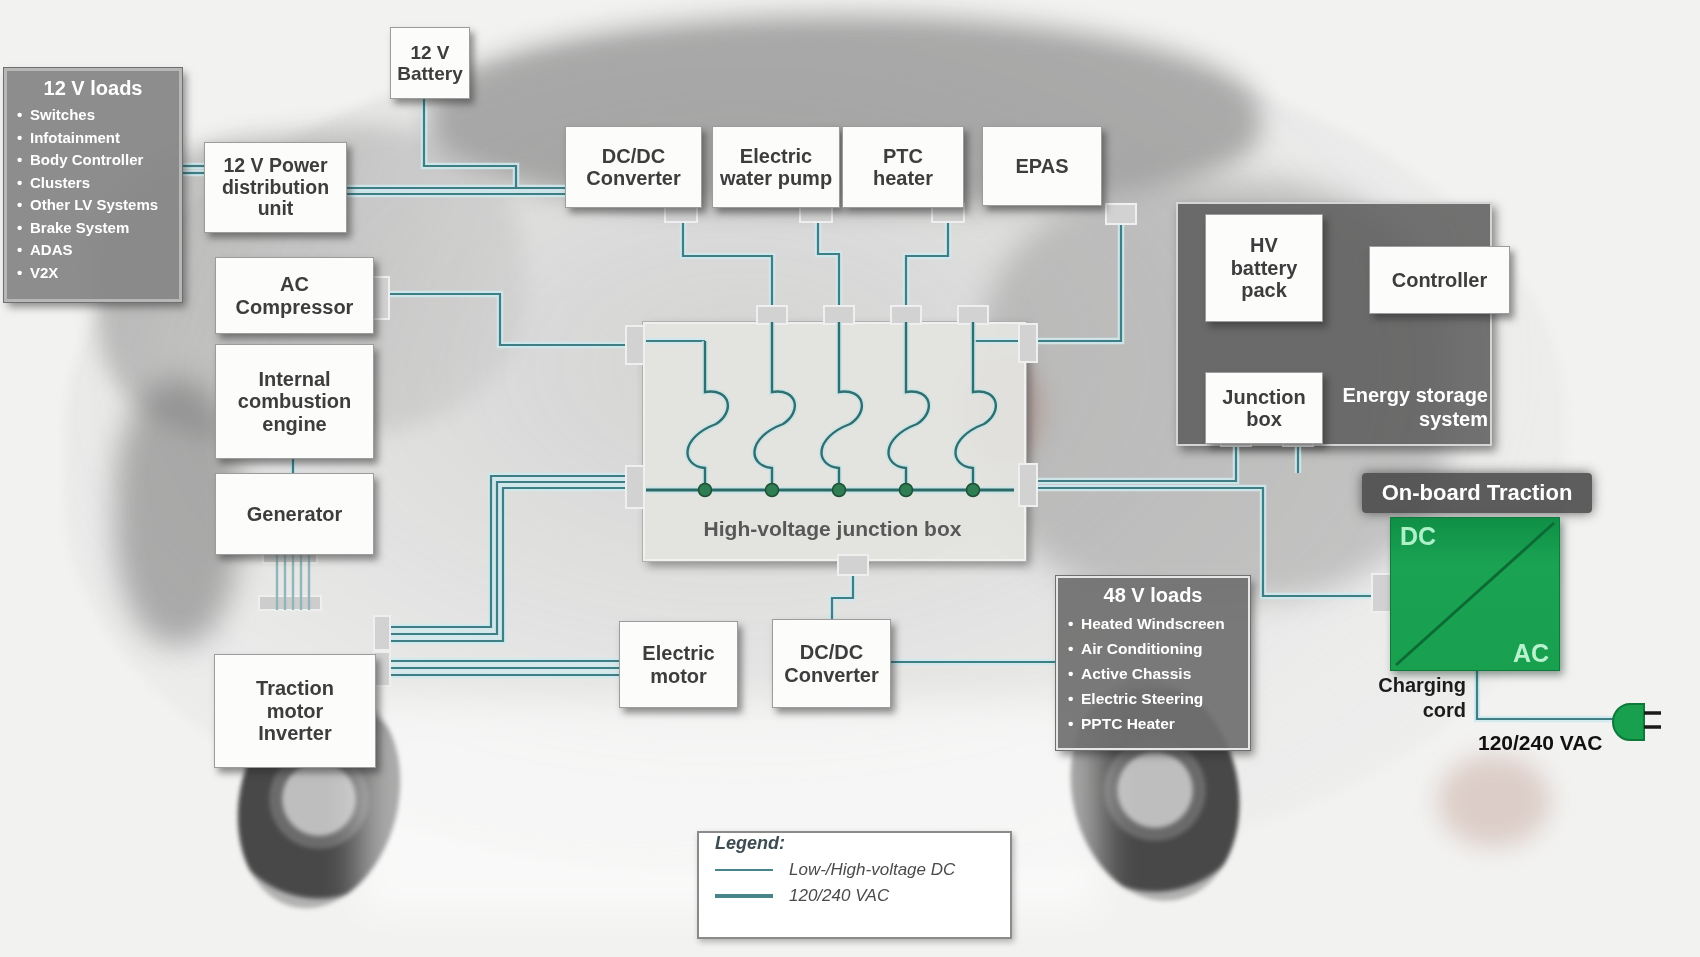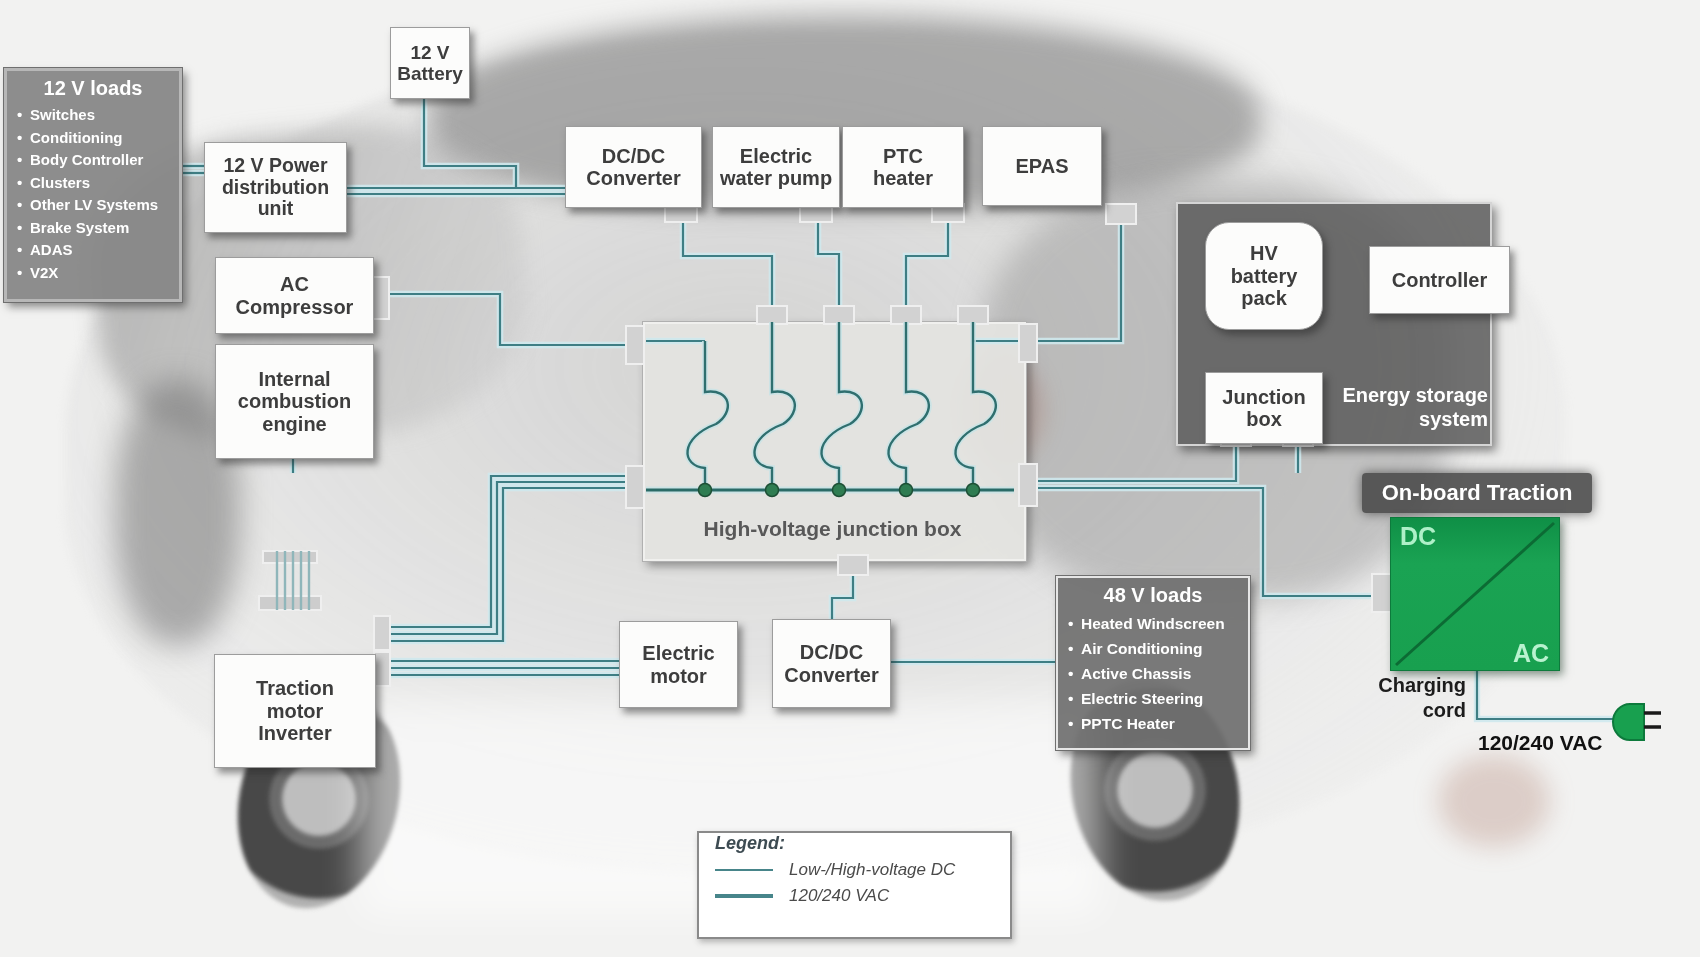--- a/index.html
+++ b/index.html
@@ -214,52 +214,53 @@
         <path d="M1644 713 H1661"></path>
           <path d="M1644 727 H1661"></path>
       </g>
     </g>
   </svg>
 
   <div class="grayp p12" style="left:4px;top:68px;width:172px;height:228px;">
     <div class="ptitle">12 V loads</div>
     <ul>
       <li>Switches</li>
-      <li>Conditioning</li>
+      <li>Infotainment</li>
       <li>Body Controller</li>
       <li>Clusters</li>
       <li>Other LV Systems</li>
       <li>Brake System</li>
       <li>ADAS</li>
       <li>V2X</li>
     </ul>
   </div>
 
   <div class="node wbox" style="left:390px;top:27px;width:78px;height:70px;font-size:19px;">12 V
 Battery</div>
   <div class="node wbox" style="left:204px;top:142px;width:141px;height:89px;font-size:19.5px;">12 V Power
 distribution
 unit</div>
   <div class="node wbox" style="left:215px;top:257px;width:157px;height:75px;">AC
 Compressor</div>
   <div class="node wbox" style="left:215px;top:344px;width:157px;height:113px;">Internal
 combustion
 engine</div>
+  <div class="node wbox" style="left:215px;top:473px;width:157px;height:80px;">Generator</div>
   <div class="node wbox" style="left:214px;top:607px;width:160px;height:112px;margin-top:47px;">Traction
 motor
 Inverter</div>
   <div class="node wbox" style="left:565px;top:126px;width:135px;height:80px;">DC/DC
 Converter</div>
   <div class="node wbox" style="left:712px;top:126px;width:126px;height:80px;">Electric
 water pump</div>
   <div class="node wbox" style="left:842px;top:126px;width:120px;height:80px;">PTC
 heater</div>
   <div class="node wbox" style="left:982px;top:126px;width:118px;height:78px;">EPAS</div>
   <div class="hvjb-label">High-voltage junction box</div>
-  <div class="node wbox" style="left:1205px;top:222px;width:116px;height:106px;border-radius:24px;">HV
+  <div class="node wbox" style="left:1205px;top:214px;width:116px;height:106px;">HV
 battery
 pack</div>
   <div class="node wbox" style="left:1329px;top:246px;width:139px;height:66px;margin-left:40px;">Controller</div>
   <div class="node wbox" style="left:1205px;top:372px;width:116px;height:70px;">Junction
 box</div>
   <div class="estorage-label">Energy storage
 system</div>
   <div class="node wbox" style="left:619px;top:621px;width:117px;height:85px;">Electric
 motor</div>
   <div class="node wbox" style="left:772px;top:619px;width:117px;height:87px;">DC/DC

